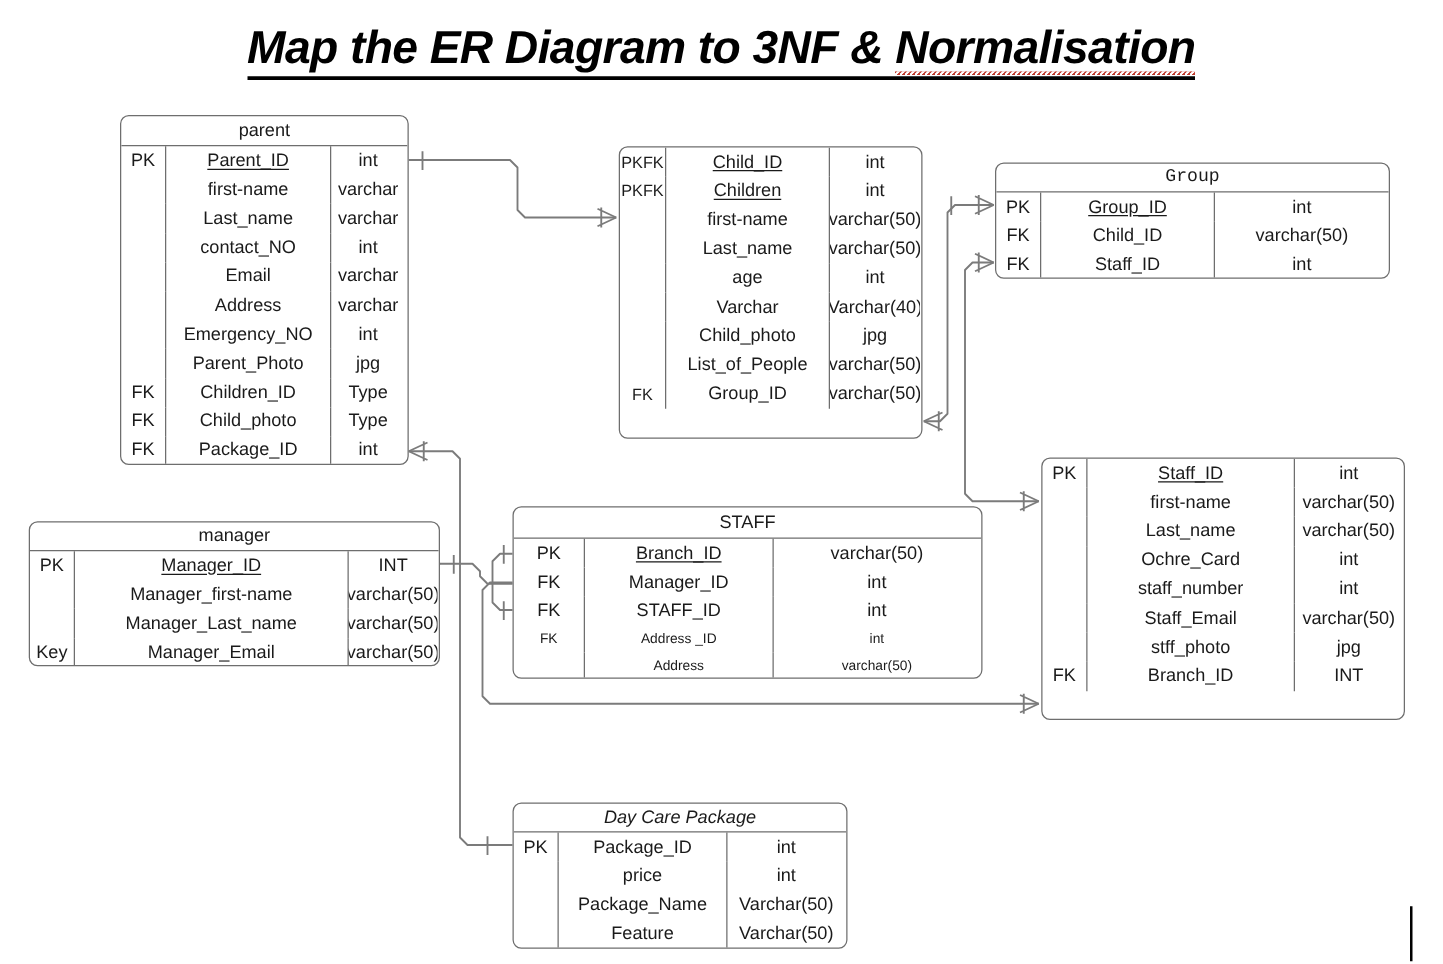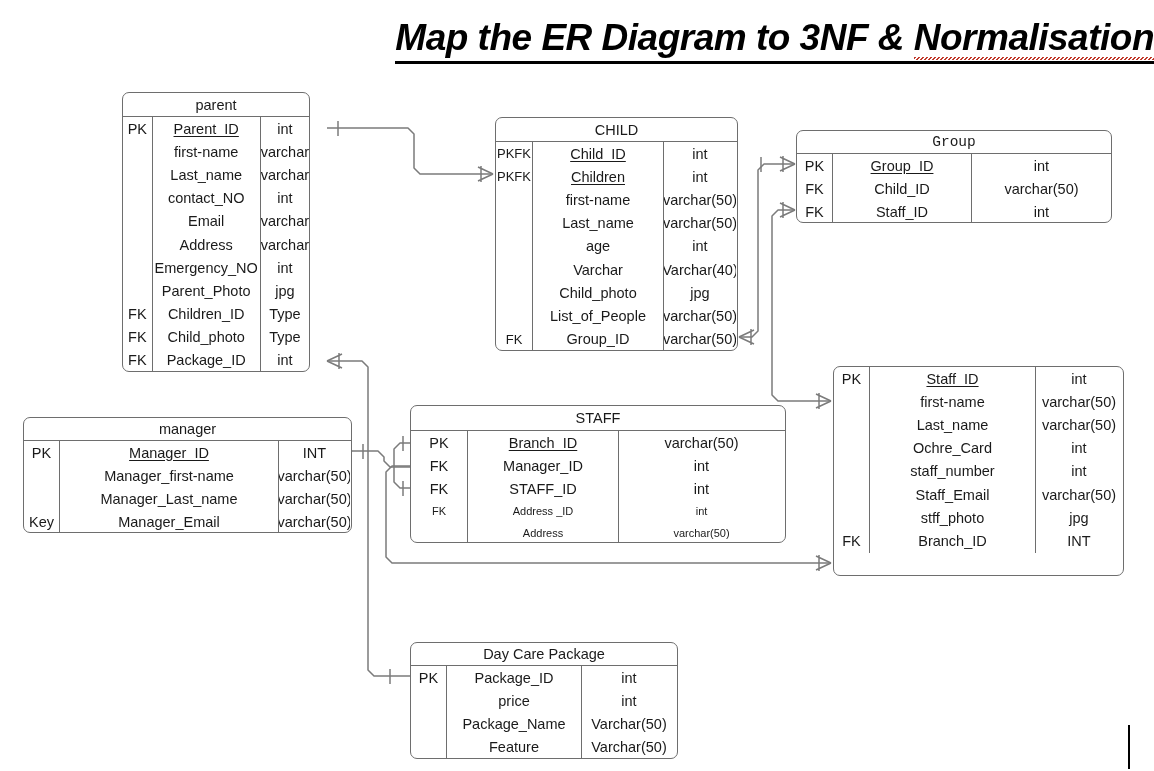--- a/index.html
+++ b/index.html
@@ -11,21 +11,21 @@
     position: relative;
     font-family: "Liberation Sans", sans-serif;
     overflow: hidden;
   }
   #canvas { position: absolute; inset: 0; }
 
   
   .title {
     position: absolute;
     left: 0; right: 0; top: 17px;
-    text-align: right;
+    text-align: center;
     font-family: "Liberation Sans", sans-serif;
     font-weight: bold;
     font-style: italic;
     font-size: 37px;
     letter-spacing: -0.5px;
     color: #000;
     white-space: nowrap;
   }
   .title .u {
     border-bottom: 3px solid #000;
@@ -129,21 +129,21 @@
     <path class="foot" d="M352,451 L337,444 M352,451 L337,458 M340,443 L340,459"></path>
     <line x1="363" y1="444" x2="363" y2="459"></line>
     <polyline points="410,443 400,443 394,449 394,482 400,488 410,488"></polyline>
     <line x1="403" y1="436" x2="403" y2="451"></line>
     <line x1="403" y1="481" x2="403" y2="496"></line>
 
     <polyline points="410,466 392,466 386,472 386,557 392,563 831,563"></polyline>
     <path class="foot" d="M831,563 L816,556 M831,563 L816,570 M819,555 L819,571"></path>
   </svg>
 
-  <div class="entity" style="left:96px; top:92px; width:188px; height:280px;margin-left:26px;">
+  <div class="entity" style="left:96px; top:92px; width:231px; height:280px;">
     <div class="ent-title" style="height:24px;">parent</div>
     <div class="ent-body">
       <div class="row" style="height:23.2px">
           <div class="cell c-key" style="width:36px">PK</div>
           <div class="cell c-attr pk-underline" style="width:132px">Parent_ID</div>
           <div class="cell c-type" style="width:59px">int</div>
         </div>
       <div class="row" style="height:23.2px">
           <div class="cell c-key" style="width:36px"></div>
           <div class="cell c-attr" style="width:132px">first-name</div>
@@ -191,21 +191,20 @@
         </div>
       <div class="row" style="height:23.2px">
           <div class="cell c-key" style="width:36px">FK</div>
           <div class="cell c-attr" style="width:132px">Package_ID</div>
           <div class="cell c-type" style="width:59px">int</div>
         </div>
     </div>
   </div>
 
   <div class="entity" style="left:495px; top:117px; width:243px; height:234px;">
-    <div class="ent-title" style="height:24px;">CHILD</div>
     <div class="ent-body">
       <div class="row" style="height:23.2px">
           <div class="cell c-key tight" style="width:37px">PKFK</div>
           <div class="cell c-attr pk-underline" style="width:131px">Child_ID</div>
           <div class="cell c-type" style="width:72px">int</div>
         </div>
       <div class="row" style="height:23.2px">
           <div class="cell c-key tight" style="width:37px">PKFK</div>
           <div class="cell c-attr pk-underline" style="width:131px">Children</div>
           <div class="cell c-type" style="width:72px">int</div>
@@ -365,21 +364,21 @@
         </div>
       <div class="row" style="height:22px">
           <div class="cell c-key small" style="width:57px"></div>
           <div class="cell c-attr small" style="width:151px">Address</div>
           <div class="cell c-type small" style="width:165px">varchar(50)</div>
         </div>
     </div>
   </div>
 
   <div class="entity" style="left:410px; top:642px; width:268px; height:117px;">
-    <div class="ent-title" style="height:23px;">Day Care Package</div>
+    <div class="ent-title" style="height:23px;font-style:italic;">Day Care Package</div>
     <div class="ent-body">
       <div class="row" style="height:23.2px">
           <div class="cell c-key" style="width:36px">PK</div>
           <div class="cell c-attr" style="width:135px">Package_ID</div>
           <div class="cell c-type" style="width:94px">int</div>
         </div>
       <div class="row" style="height:23.2px">
           <div class="cell c-key" style="width:36px"></div>
           <div class="cell c-attr" style="width:135px">price</div>
           <div class="cell c-type" style="width:94px">int</div>

